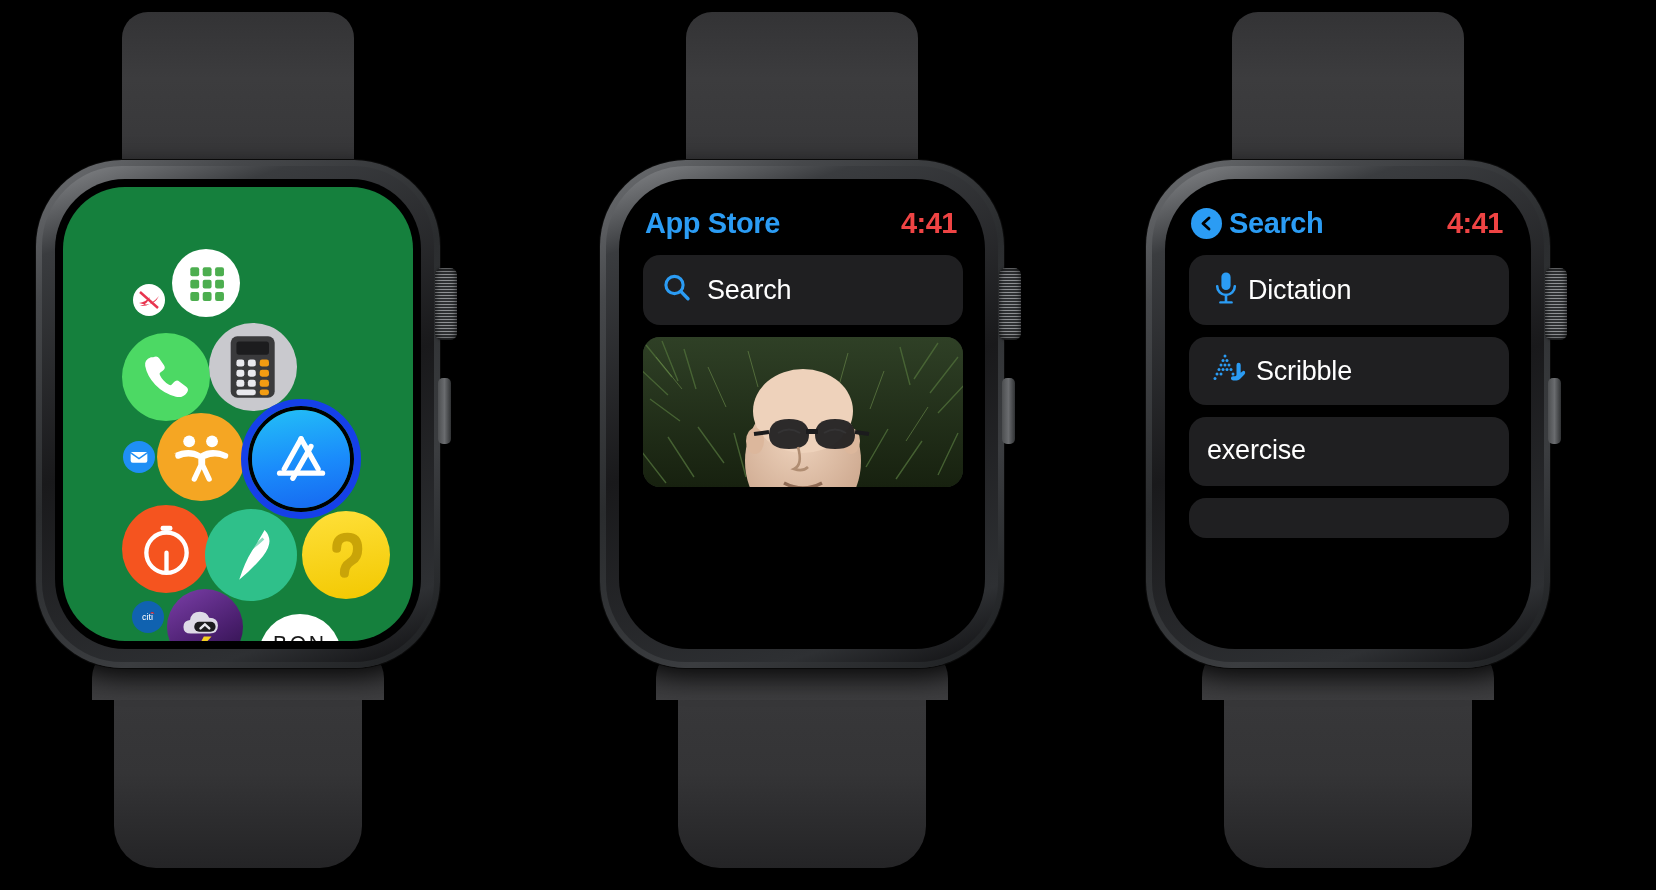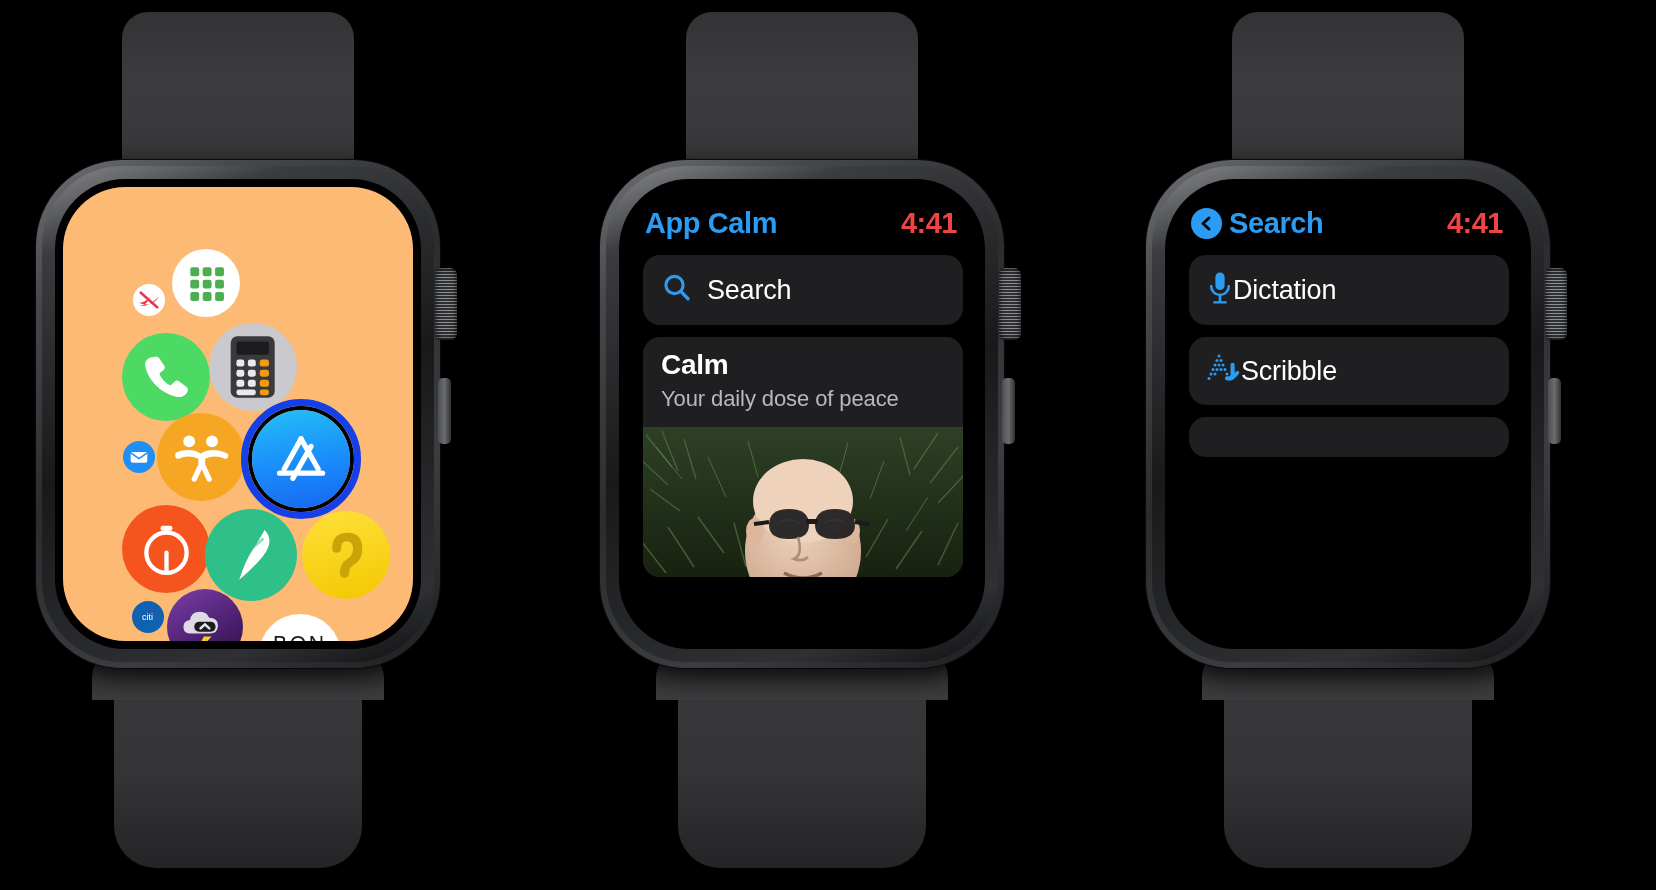--- a/index.html
+++ b/index.html
@@ -124,21 +124,21 @@
     position: absolute;
     right: -11px;
     top: 218px;
     width: 13px;
     height: 66px;
     border-radius: 5px;
     background: linear-gradient(90deg, #4c4e50 0%, #6a6c6f 50%, #303234 100%);
   }
 
   
-  .grid-screen { position: relative; width: 100%; height: 100%; background:#fdba74; }
+  .grid-screen { position: relative; width: 100%; height: 100%; background:#15803d; }
   .app-dot {
     position: absolute;
     border-radius: 50%;
     display: flex;
     align-items: center;
     justify-content: center;
     overflow: hidden;
   }
   .app-dot svg { display:block; }
 
@@ -224,22 +224,22 @@
     height: 150px;
     position: relative;
     overflow: hidden;
     background: #1d2a18;
   }
 
   
   .opt-row {
     display: flex;
     align-items: center;
-    gap: 0;
-    padding: 16px 18px;
+    gap: 9px;
+    padding: 16px 24px;
   }
   .opt-label {
     color: #ffffff;
     font-size: 27px;
     font-weight: 400;
     letter-spacing: -0.2px;
   }
   .section-label {
     color: #a9a9ae;
     font-size: 19px;
@@ -401,41 +401,37 @@
 
     <div class="case">
       <div class="crown"></div>
       <div class="side-button"></div>
       <div class="case-inner">
         <div class="bezel">
           <div class="screen">
             <div class="sys-screen">
 
               <div class="status-row">
-                <span class="app-title">App Calm</span>
+                <span class="app-title">App Store</span>
                 <span class="clock">4:41</span>
               </div>
 
               <div class="card">
                 <div class="search-row">
                   <span>
                     <svg width="32" height="32" viewBox="0 0 32 32">
                       <circle cx="13.5" cy="13" r="8.6" fill="none" stroke="#2b9cf4" stroke-width="3.1"></circle>
                       <line x1="19.8" y1="19.4" x2="27" y2="26.8" stroke="#2b9cf4" stroke-width="3.4" stroke-linecap="round"></line>
                     </svg>
                   </span>
                   <span class="search-placeholder">Search</span>
                 </div>
               </div>
 
               <div class="card">
-                <div class="promo-head">
-                  <div class="promo-title">Calm</div>
-                  <div class="promo-sub">Your daily dose of peace</div>
-                </div>
                 <div class="promo-photo">
                   <svg width="100%" height="100%" viewBox="0 0 330 150" preserveAspectRatio="xMidYMid slice">
                     <defs>
                       <linearGradient id="folG" x1="0" y1="0" x2="0" y2="1">
                         <stop offset="0" stop-color="#2f4026"></stop>
                         <stop offset="1" stop-color="#17210f"></stop>
                       </linearGradient>
                       <radialGradient id="skinG" cx="0.45" cy="0.3" r="0.75">
                         <stop offset="0" stop-color="#efd4be"></stop>
                         <stop offset="1" stop-color="#c9a389"></stop>
@@ -540,20 +536,25 @@
                         <circle cx="22" cy="25.5" r="1.5"></circle>
                       </g>
                       <path d="M23.5 12 q0 -2.2 2.1 -2.2 q2.1 0 2.1 2.2 l0 7.8 l1.6 -1.4 q1.6 -1.3 2.6 0.2 q0.9 1.4 -0.5 2.8 l-4.4 4.6 q-1.3 1.4 -3.3 1.4 l-3.6 0 q-2.2 0 -2.2 -2.1 q0 -2.1 2.2 -2.1 l2.1 0 q1.3 0 1.3 -1.4 Z" fill="#2b9cf4"></path>
                     </svg>
                   </span>
                   <span class="opt-label">Scribble</span>
                 </div>
               </div>
 
 
+              <div class="card">
+                <div class="term-row">
+                  <span class="term-text">exercise</span>
+                </div>
+              </div>
 
               <div class="card-stub"></div>
 
             </div>
           </div>
         </div>
       </div>
     </div>
   </div>
 

